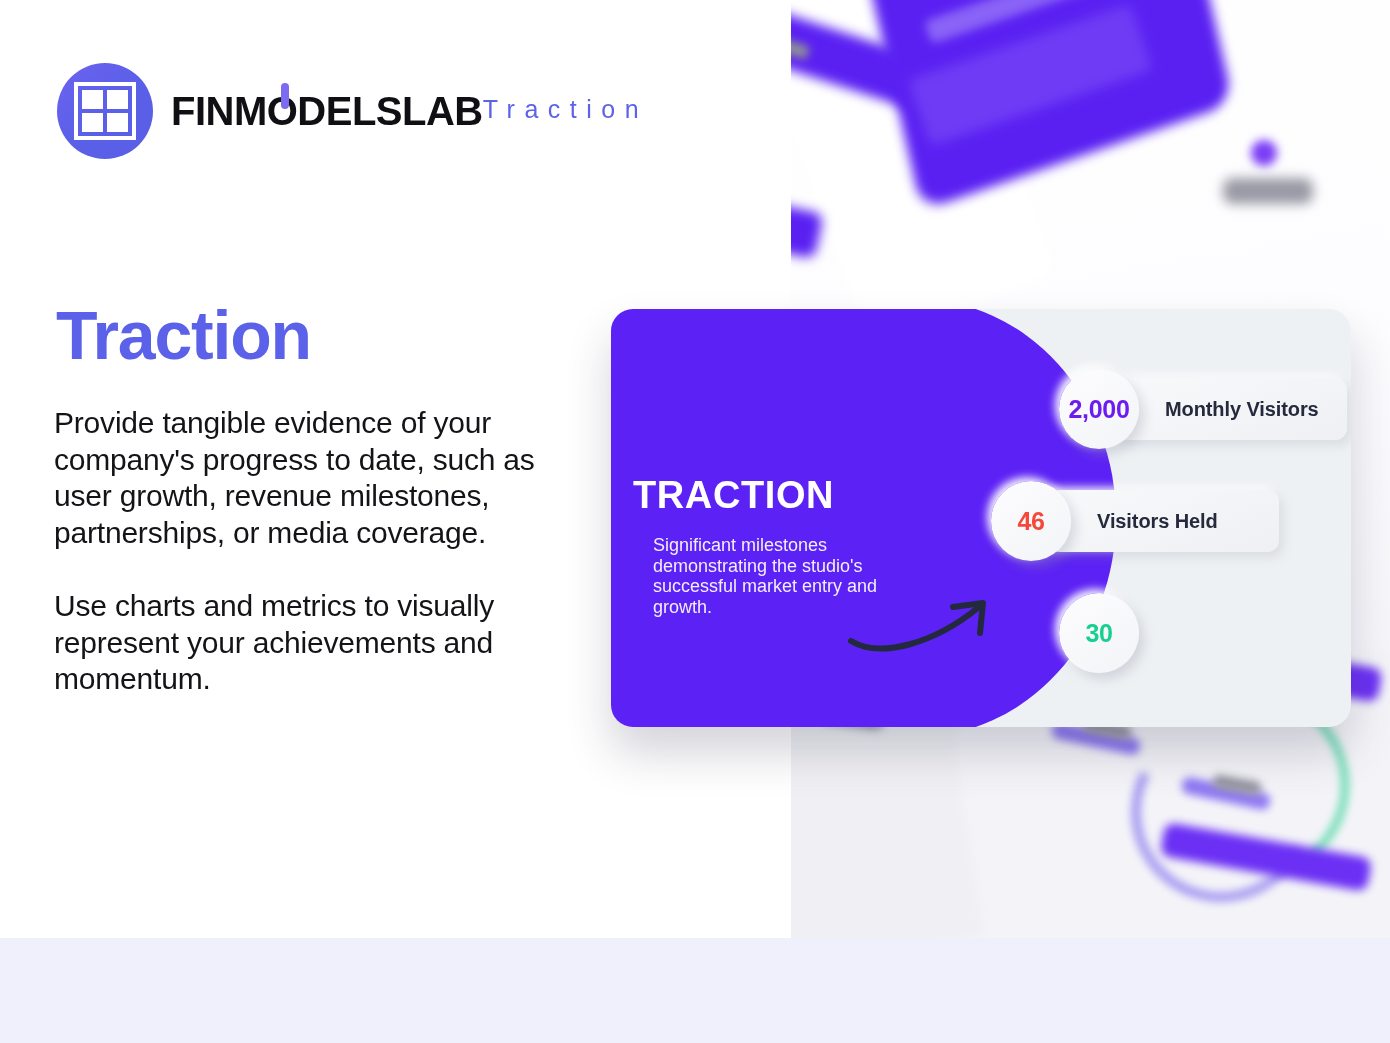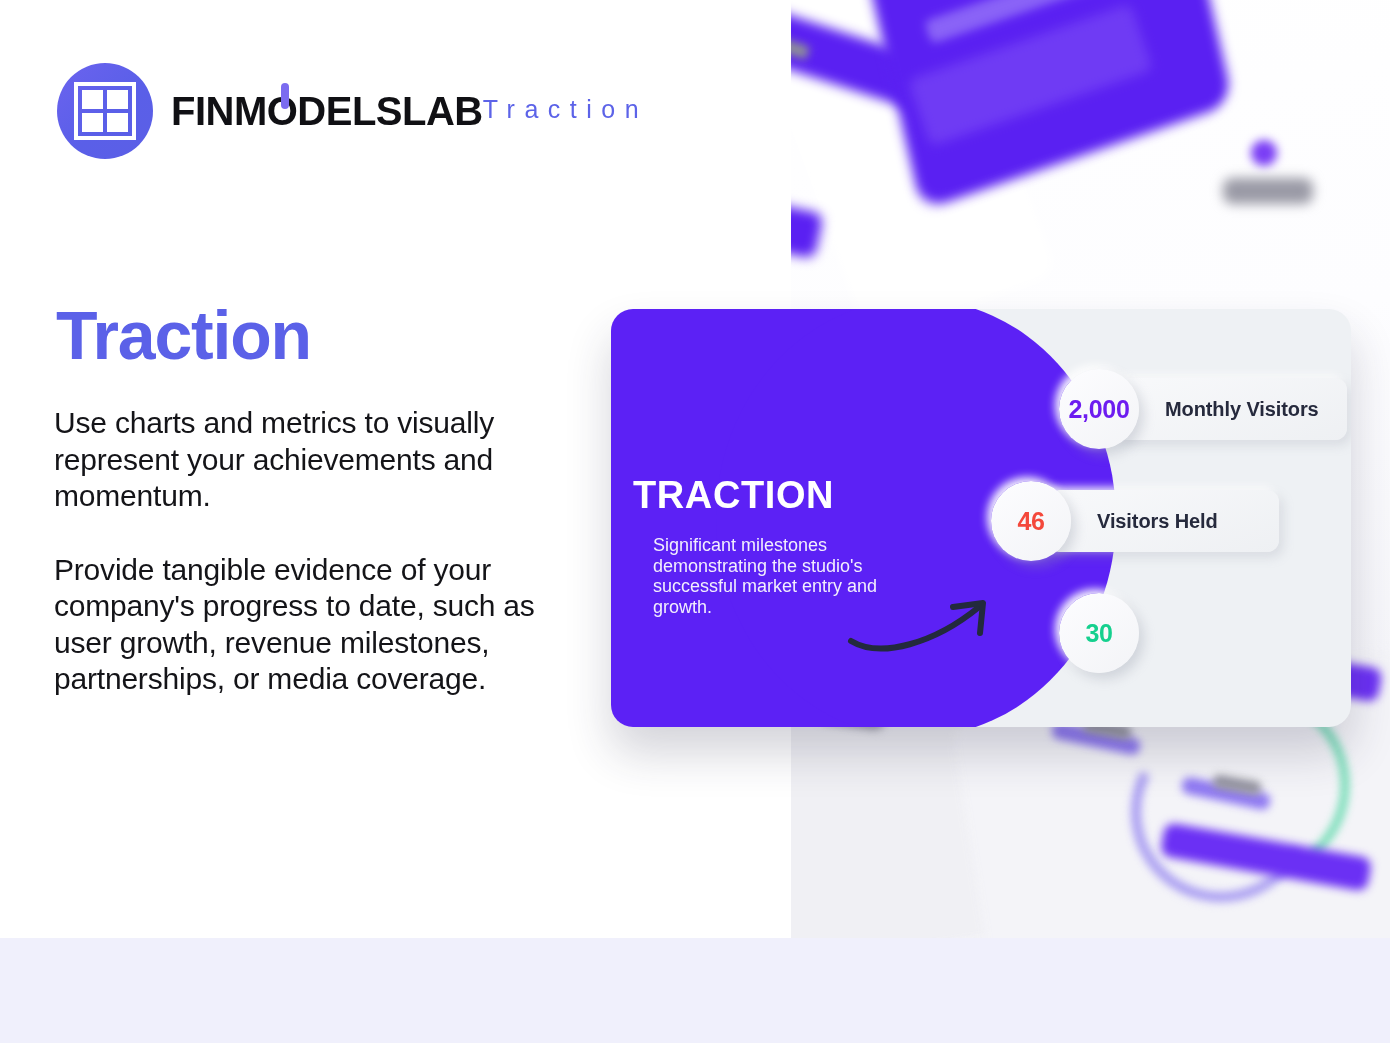--- a/index.html
+++ b/index.html
@@ -502,22 +502,22 @@
           <span>FINMODELSLAB</span>
           <span class="logo-power-bar"></span>
         </div>
         <div class="logo-sub">Traction</div>
       </div>
     </div>
 
     <div class="headline">Traction</div>
 
     <div class="body-block">
+      <p class="body-para">Provide tangible evidence of your company's progress to date, such as user growth, revenue milestones, partnerships, or media coverage.</p>
       <p class="body-para">Use charts and metrics to visually represent your achievements and momentum.</p>
-      <p class="body-para">Provide tangible evidence of your company's progress to date, such as user growth, revenue milestones, partnerships, or media coverage.</p>
     </div>
   </div>
 
   <div class="photo-region">
     <div class="bg-scene">
       <div class="bg-sheet-white"></div>
       <div class="bg-bar-left"></div>
       <div class="bg-greytext-a"></div>
       <div class="bg-bar-left2"></div>
       <div class="bg-shape bg-card-a"></div>

